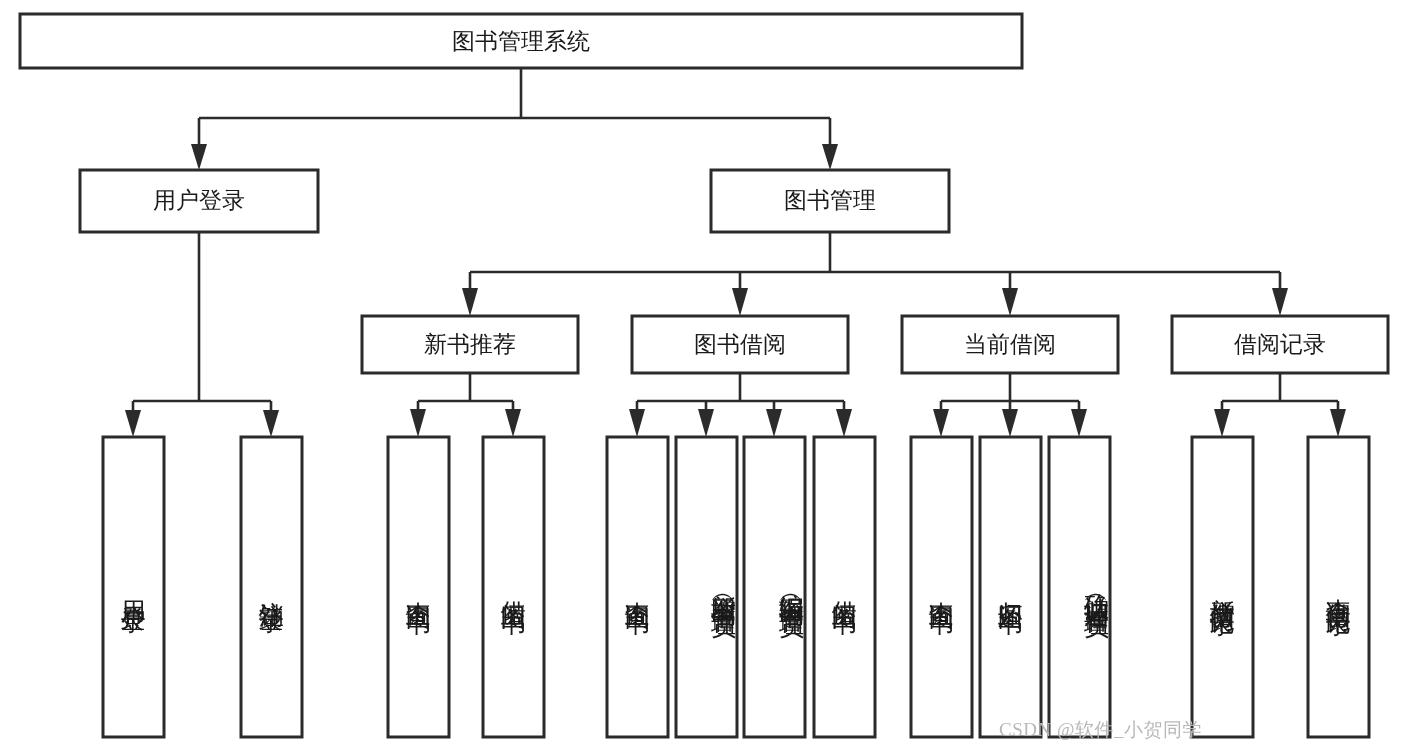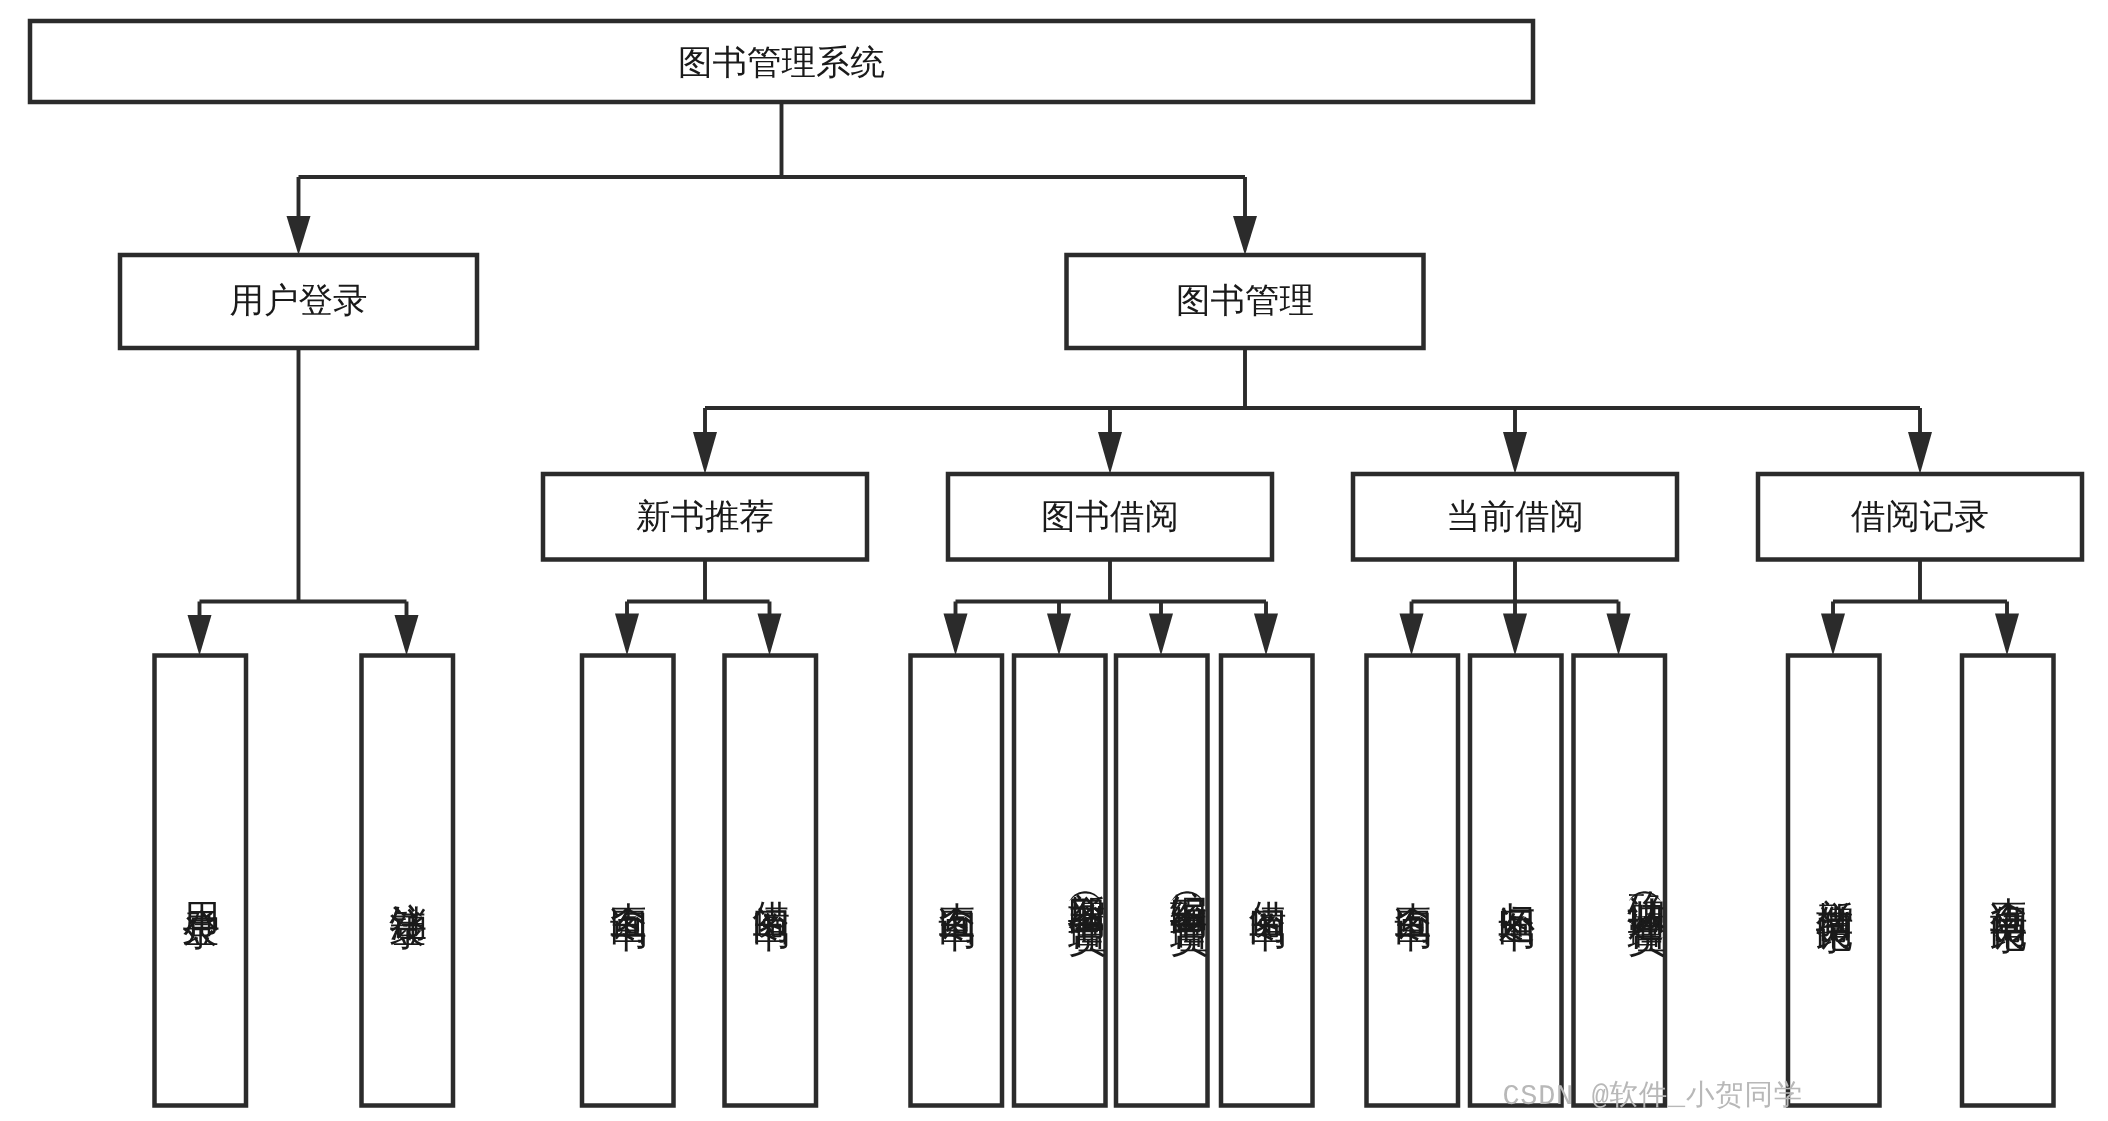--- a/index.html
+++ b/index.html
@@ -62,21 +62,21 @@
     display: flex;
     align-items: center;
     justify-content: center;
     pointer-events: none;
     user-select: none;
   }
   .watermark {
     position: absolute;
     right: 8px;
     bottom: 4px;
-    font-family: Liberation Mono, monospace;
+    font-family: Liberation Serif, serif;
     font-size: 19px;
     color: #b8b8b8;
     letter-spacing: 0.5px;
     white-space: nowrap;
   }
 </style>
 </head>
 <body>
 
 <div id="diagram-root">

